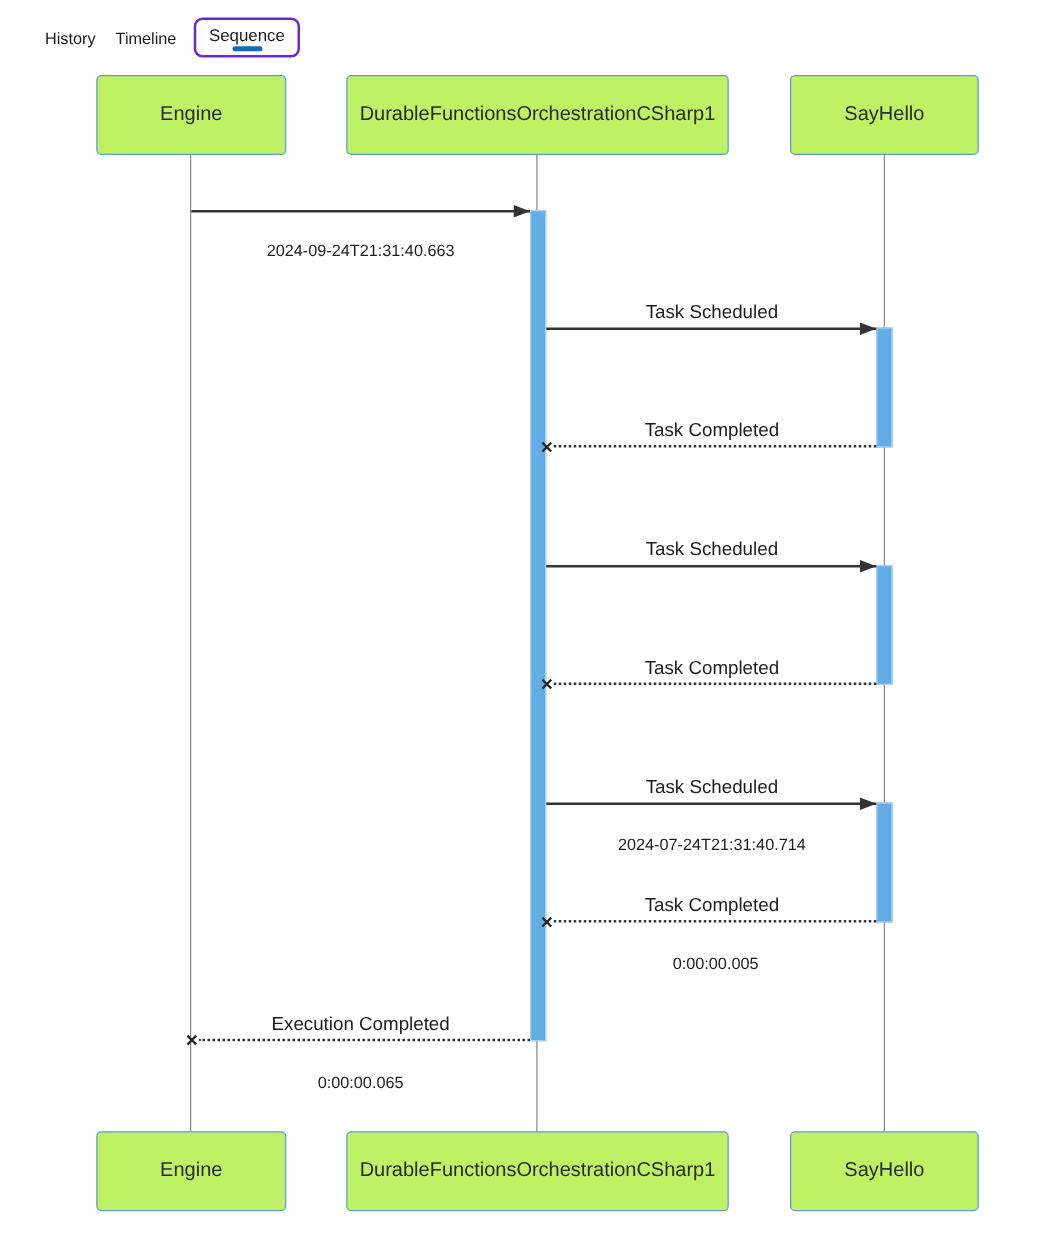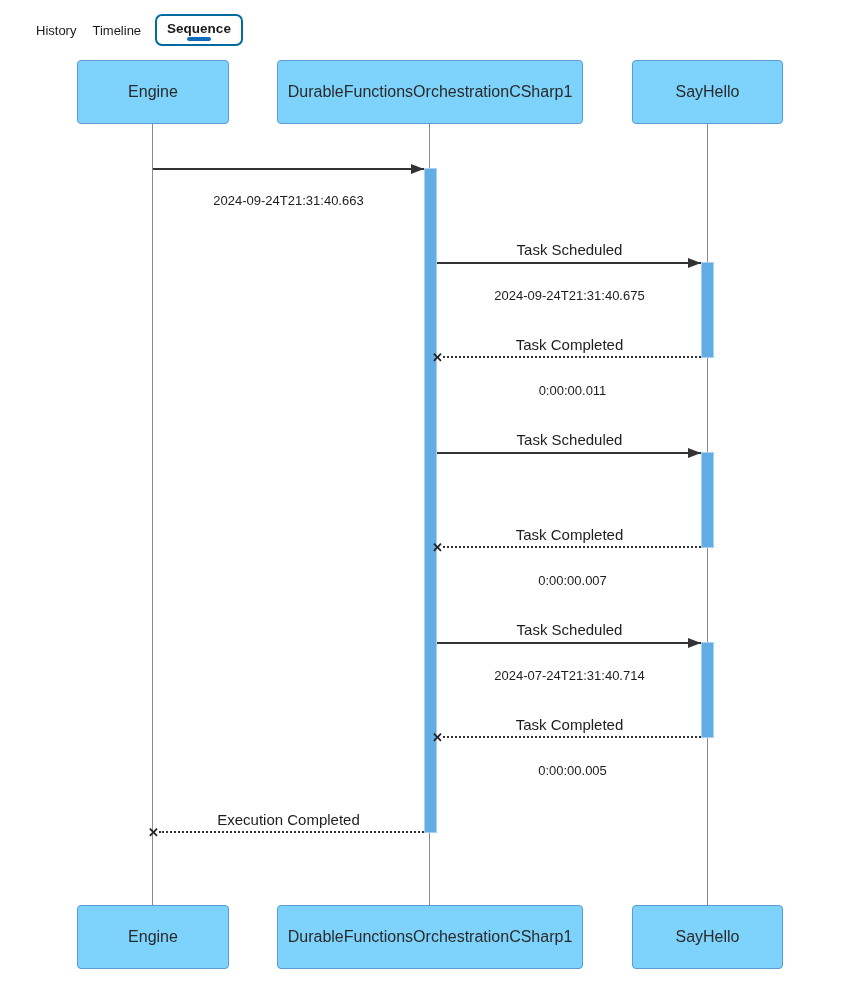--- a/index.html
+++ b/index.html
@@ -13,34 +13,34 @@
   }
   .stage { position: absolute; left: 0; top: 0; width: 804px; height: 1006px; }
 
   
   .tabs { position: absolute; left: 28px; top: 10px; height: 40px; display: flex; align-items: center; }
   .tab {
     font-size: 13px; color: #1b1a19; padding: 4px 8px; cursor: pointer;
     background: transparent; border: none; white-space: nowrap;
   }
   .tab.active-wrap {
-    border: 2px solid #0369a1; border-radius: 7px;
-    padding: 5px 10px 8px 10px; font-weight: bold; font-size: 13.5px;
+    border: 2px solid #6d28d9; border-radius: 7px;
+    padding: 5px 10px 8px 10px; font-weight: normal; font-size: 13.5px;
     position: relative; margin-left: 6px;
   }
   .tab.active-wrap .underline {
     position: absolute; left: 50%; transform: translateX(-50%);
     bottom: 3px; width: 24px; height: 4px; border-radius: 2px;
     background: #0f6cbd;
   }
 
   
   .pbox {
     position: absolute; height: 64px;
-    background: #7dd3fc; border: 1px solid #5a9bd8; border-radius: 4px;
+    background: #bef264; border: 1px solid #5a9bd8; border-radius: 4px;
     display: flex; align-items: center; justify-content: center;
     font-size: 16px; color: #2a2a2a;
   }
 
   
   .lifeline { position: absolute; width: 1px; background: #8a8a8a; }
 
   
   .activation {
     position: absolute; width: 13px;
@@ -95,47 +95,45 @@
   <div class="activation" style="left:701px; top:452px; height:96px;"></div>
   <div class="activation" style="left:701px; top:642px; height:96px;"></div>
 
   <div class="line-solid" style="left:153px; width:271px; top:168px;"></div>
   <div class="arrowhead" style="left:411px; top:164px;"></div>
   <div class="msg-ts" style="left:153px; width:271px; top:191px;">2024-09-24T21:31:40.663</div>
 
   <div class="msg-label" style="left:437px; width:265px; top:240px;">Task Scheduled</div>
   <div class="line-solid" style="left:437px; width:264px; top:262px;"></div>
   <div class="arrowhead" style="left:688px; top:258px;"></div>
-  <div class="msg-ts" style="left:437px; width:265px; top:286px;">2024-09-24T21:31:40.675</div>
 
   <div class="msg-label" style="left:437px; width:265px; top:335px;">Task Completed</div>
   <div class="line-dotted" style="left:443px; width:258px; top:356px;"></div>
   <div class="cross" style="left:431px; top:351px;">✕</div>
-  <div class="msg-ts" style="left:437px; width:271px; top:381px;">0:00:00.011</div>
 
   <div class="msg-label" style="left:437px; width:265px; top:430px;">Task Scheduled</div>
   <div class="line-solid" style="left:437px; width:264px; top:452px;"></div>
   <div class="arrowhead" style="left:688px; top:448px;"></div>
 
   <div class="msg-label" style="left:437px; width:265px; top:525px;">Task Completed</div>
   <div class="line-dotted" style="left:443px; width:258px; top:546px;"></div>
   <div class="cross" style="left:431px; top:541px;">✕</div>
-  <div class="msg-ts" style="left:437px; width:271px; top:571px;">0:00:00.007</div>
 
   <div class="msg-label" style="left:437px; width:265px; top:620px;">Task Scheduled</div>
   <div class="line-solid" style="left:437px; width:264px; top:642px;"></div>
   <div class="arrowhead" style="left:688px; top:638px;"></div>
   <div class="msg-ts" style="left:437px; width:265px; top:666px;">2024-07-24T21:31:40.714</div>
 
   <div class="msg-label" style="left:437px; width:265px; top:715px;">Task Completed</div>
   <div class="line-dotted" style="left:443px; width:258px; top:736px;"></div>
   <div class="cross" style="left:431px; top:731px;">✕</div>
   <div class="msg-ts" style="left:437px; width:271px; top:761px;">0:00:00.005</div>
 
   <div class="msg-label" style="left:153px; width:271px; top:810px;">Execution Completed</div>
   <div class="line-dotted" style="left:159px; width:265px; top:831px;"></div>
   <div class="cross" style="left:147px; top:826px;">✕</div>
+  <div class="msg-ts" style="left:153px; width:271px; top:856px;">0:00:00.065</div>
 
   <div class="pbox" style="left:77px;  top:905px; width:152px;">Engine</div>
   <div class="pbox" style="left:277px; top:905px; width:306px;">DurableFunctionsOrchestrationCSharp1</div>
   <div class="pbox" style="left:632px; top:905px; width:151px;">SayHello</div>
 
 </div>
 
 </body></html>

